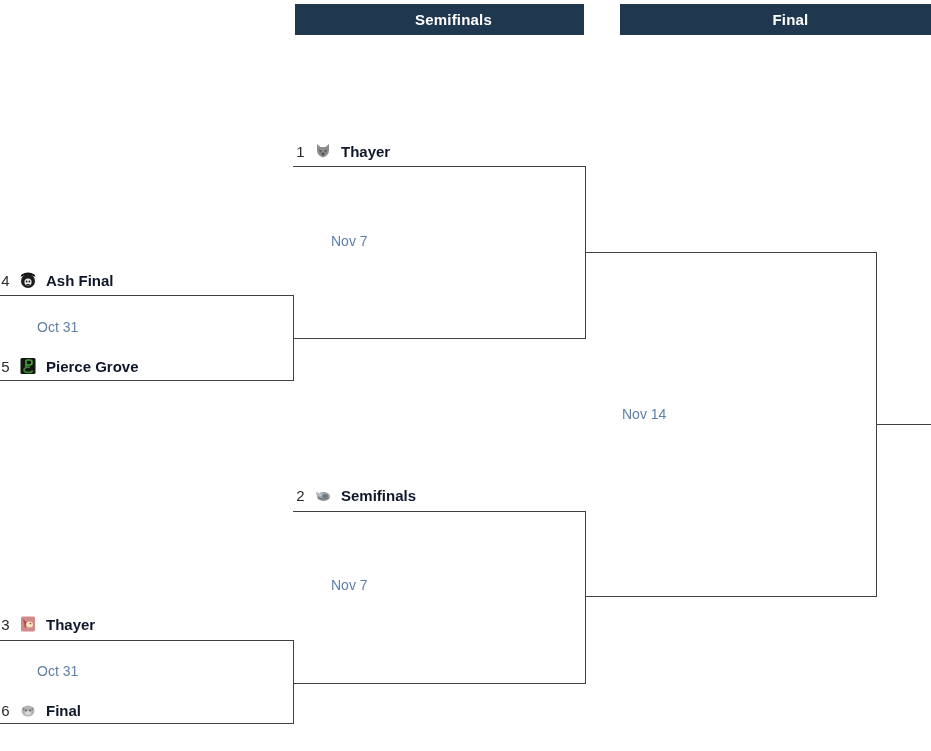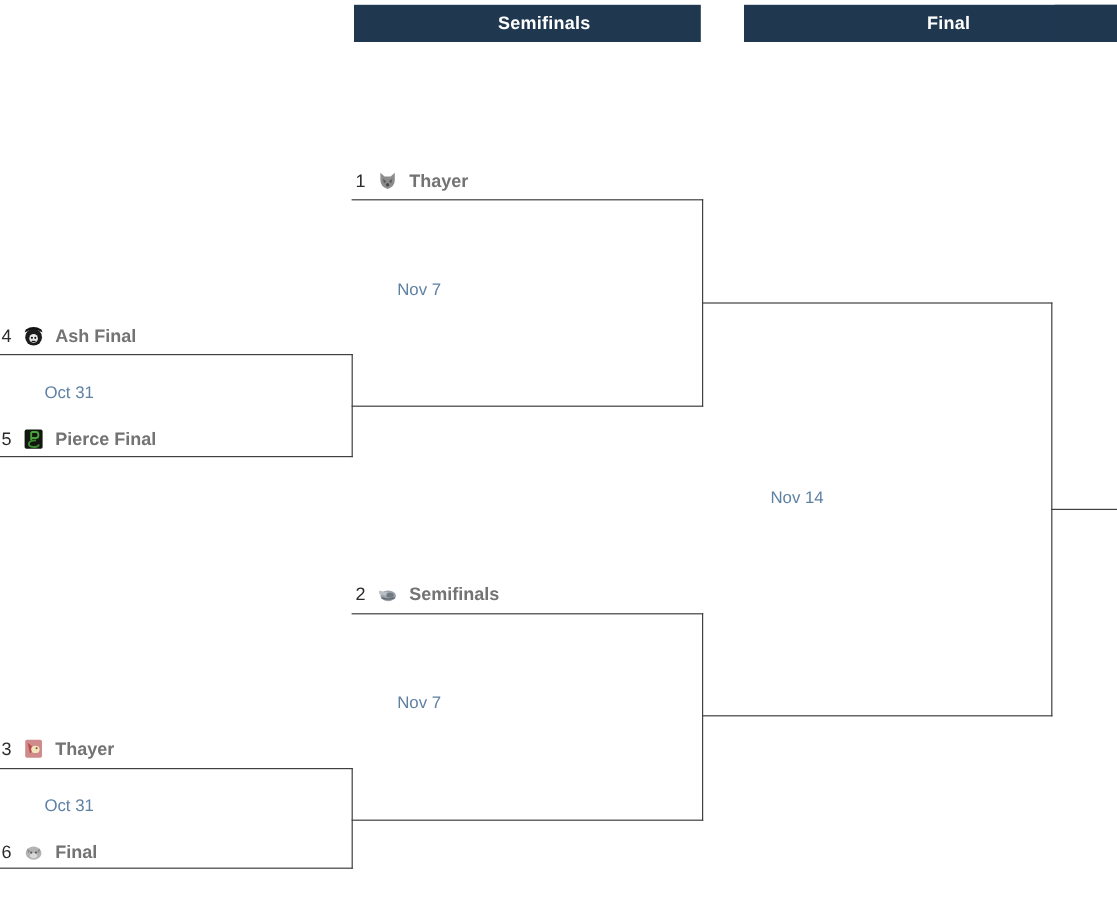--- a/index.html
+++ b/index.html
@@ -41,21 +41,21 @@
   .seed {
     font-size: 15px;
     color: #2b2b2b;
     min-width: 9px;
     text-align: center;
   }
   .team-logo { width: 18px; height: 18px; display: block; }
   .team-name {
     font-size: 15px;
     font-weight: 600;
-    color: #737373;
+    color: #0f172a;
     text-decoration: none;
   }
   
   .game-date {
     position: absolute;
     font-size: 14px;
     color: #5e81a4;
     text-decoration: none;
     white-space: nowrap;
   }
@@ -122,26 +122,26 @@
 
   <div class="team-row" style="left:1px; top:356px;">
     <span class="seed">5</span>
     <span class="team-logo">
       <svg width="18" height="18" viewBox="0 0 18 18">
           <rect x="1.5" y="1" width="15" height="16" rx="1.5" fill="#12170f"></rect>
           <path d="M7 3 L7 10 M7 3 L11 3 Q13 3 13 5.5 Q13 8 11 8 L7 8" stroke="#4aa23f" stroke-width="1.6" fill="none"></path>
           <path d="M11 10 Q5 10 5 13 Q5 15.5 10 15.5 Q13 15.5 13.5 13.5" stroke="#3c8a34" stroke-width="1.6" fill="none"></path>
         </svg>
     </span>
-    <a class="team-name" href="#">Pierce Final</a>
+    <a class="team-name" href="#">Pierce Grove</a>
   </div>
 
   <a class="game-date" href="#" style="left:331px; top:233px;">Nov 7</a>
 
-  <a class="game-date" href="#" style="left:622px; top:406px;margin-left:20px;">Nov 14</a>
+  <a class="game-date" href="#" style="left:622px; top:406px;">Nov 14</a>
 
   <div class="team-row" style="left:296px; top:485px;">
     <span class="seed">2</span>
     <span class="team-logo">
       <svg width="18" height="18" viewBox="0 0 18 18">
           <ellipse cx="9.5" cy="10.5" rx="6.5" ry="4.5" fill="#9aa1a9"></ellipse>
           <path d="M2 6 L10 8 L9 11 L2 9 Z" fill="#b9bfc6"></path>
           <ellipse cx="11" cy="10" rx="3" ry="2" fill="#707880"></ellipse>
           <path d="M4 12 Q9 14.5 15 12" stroke="#5f666e" stroke-width="1" fill="none"></path>
         </svg>

